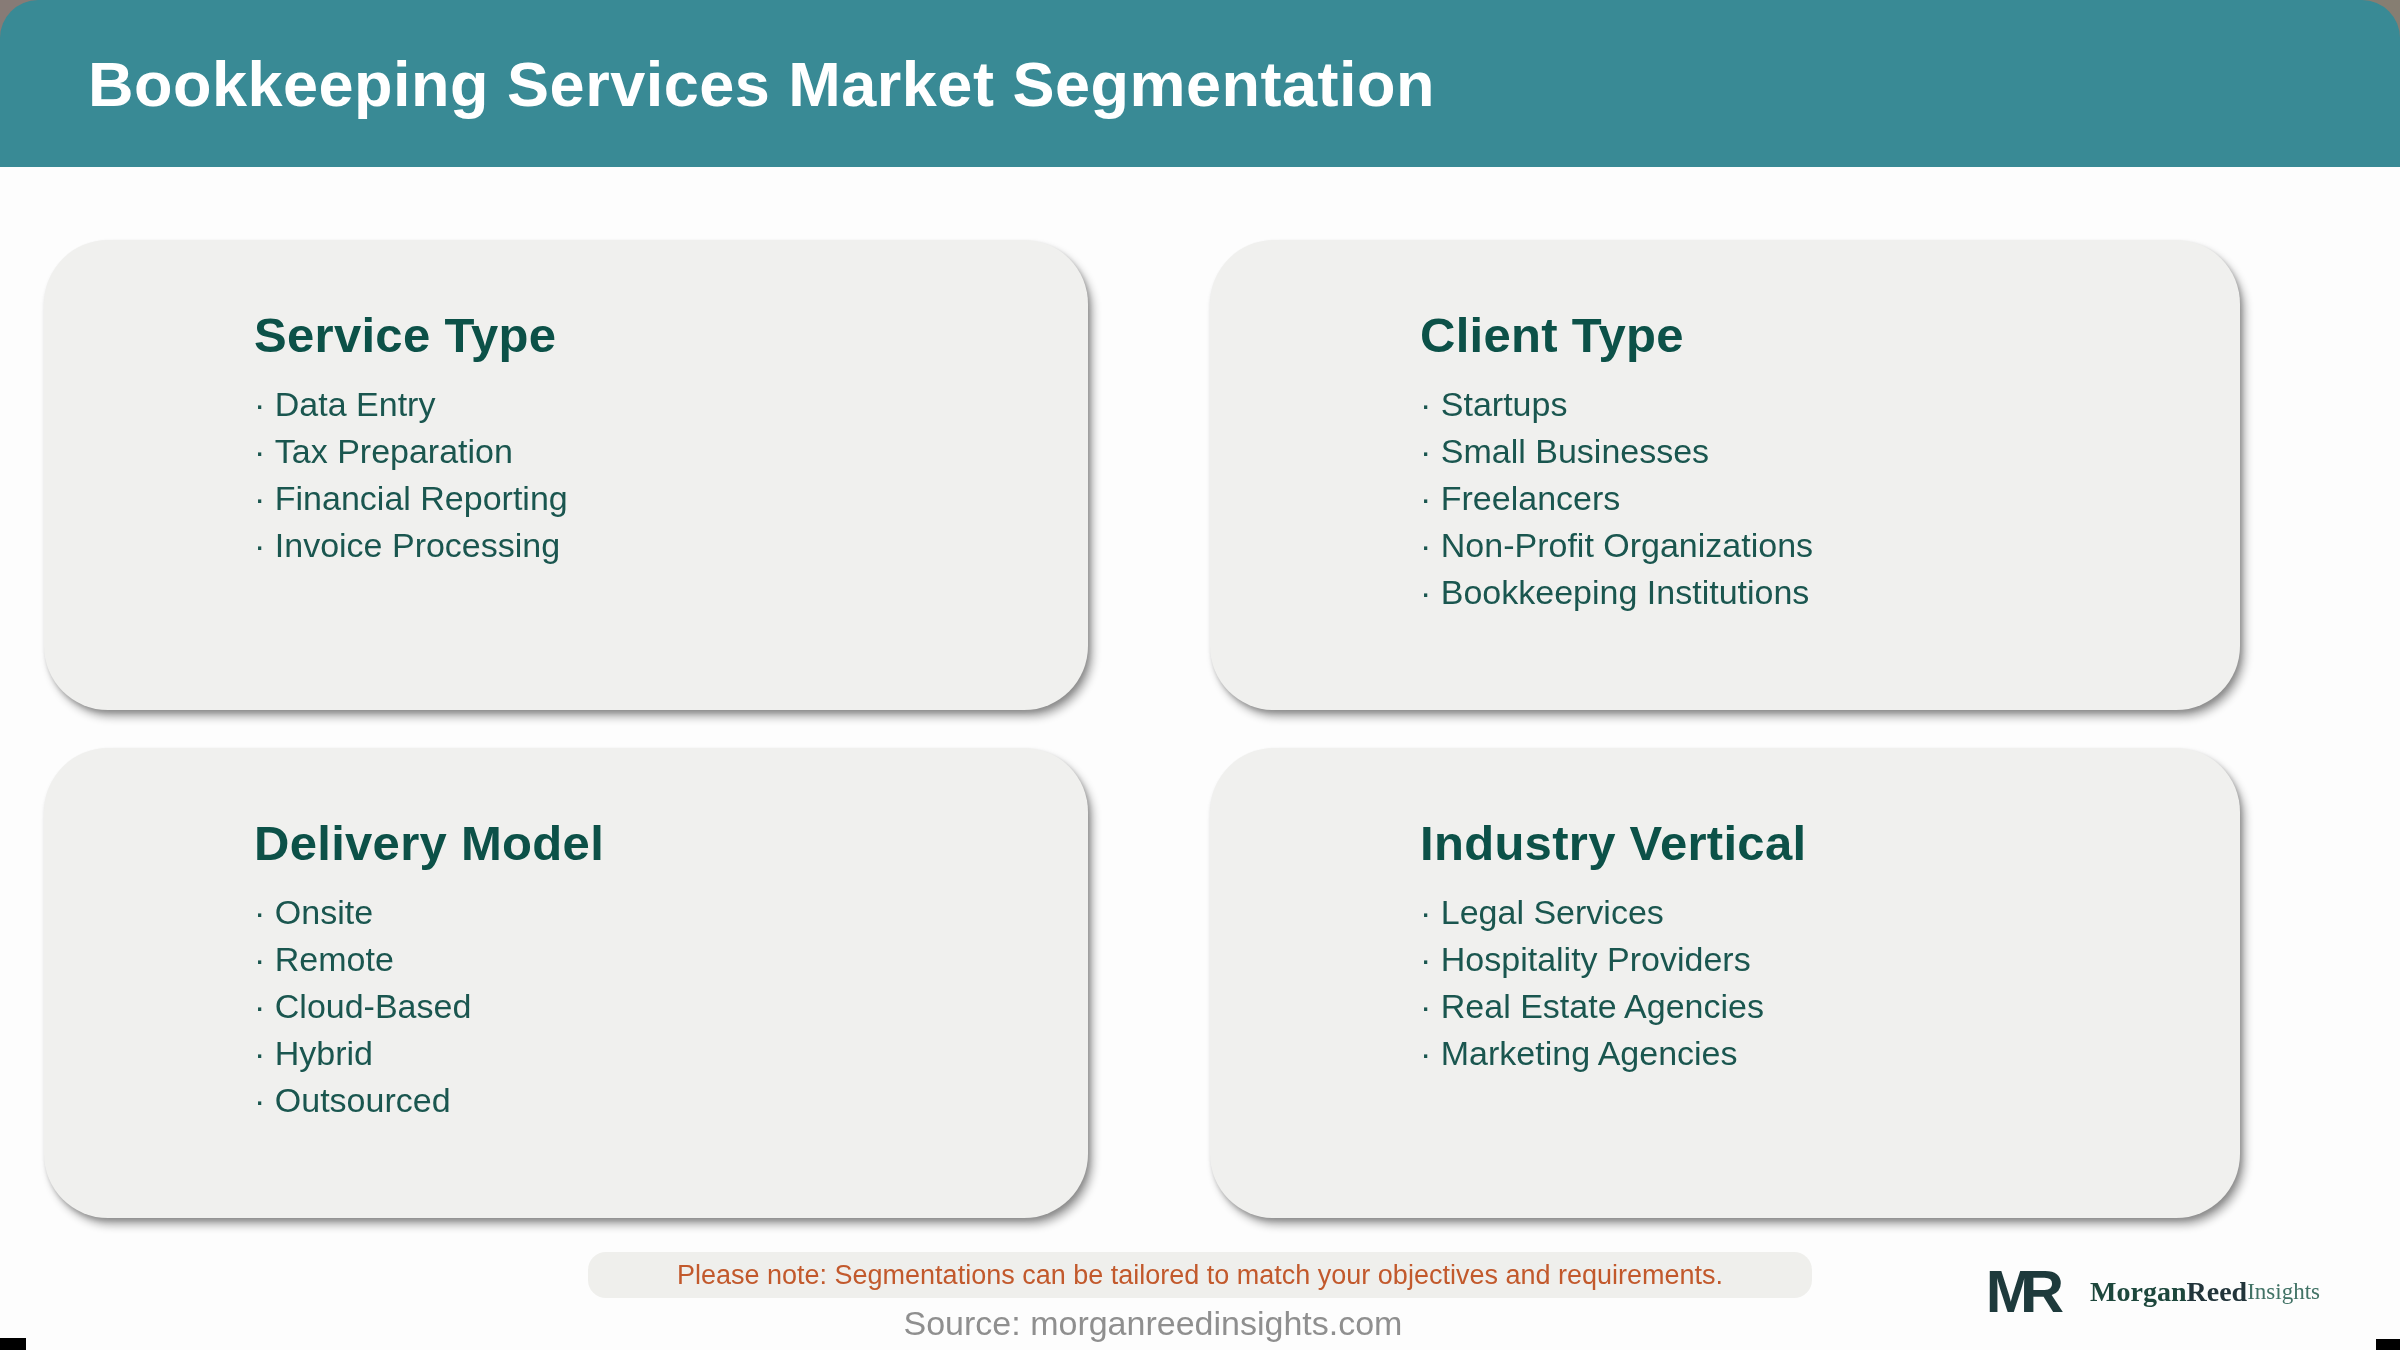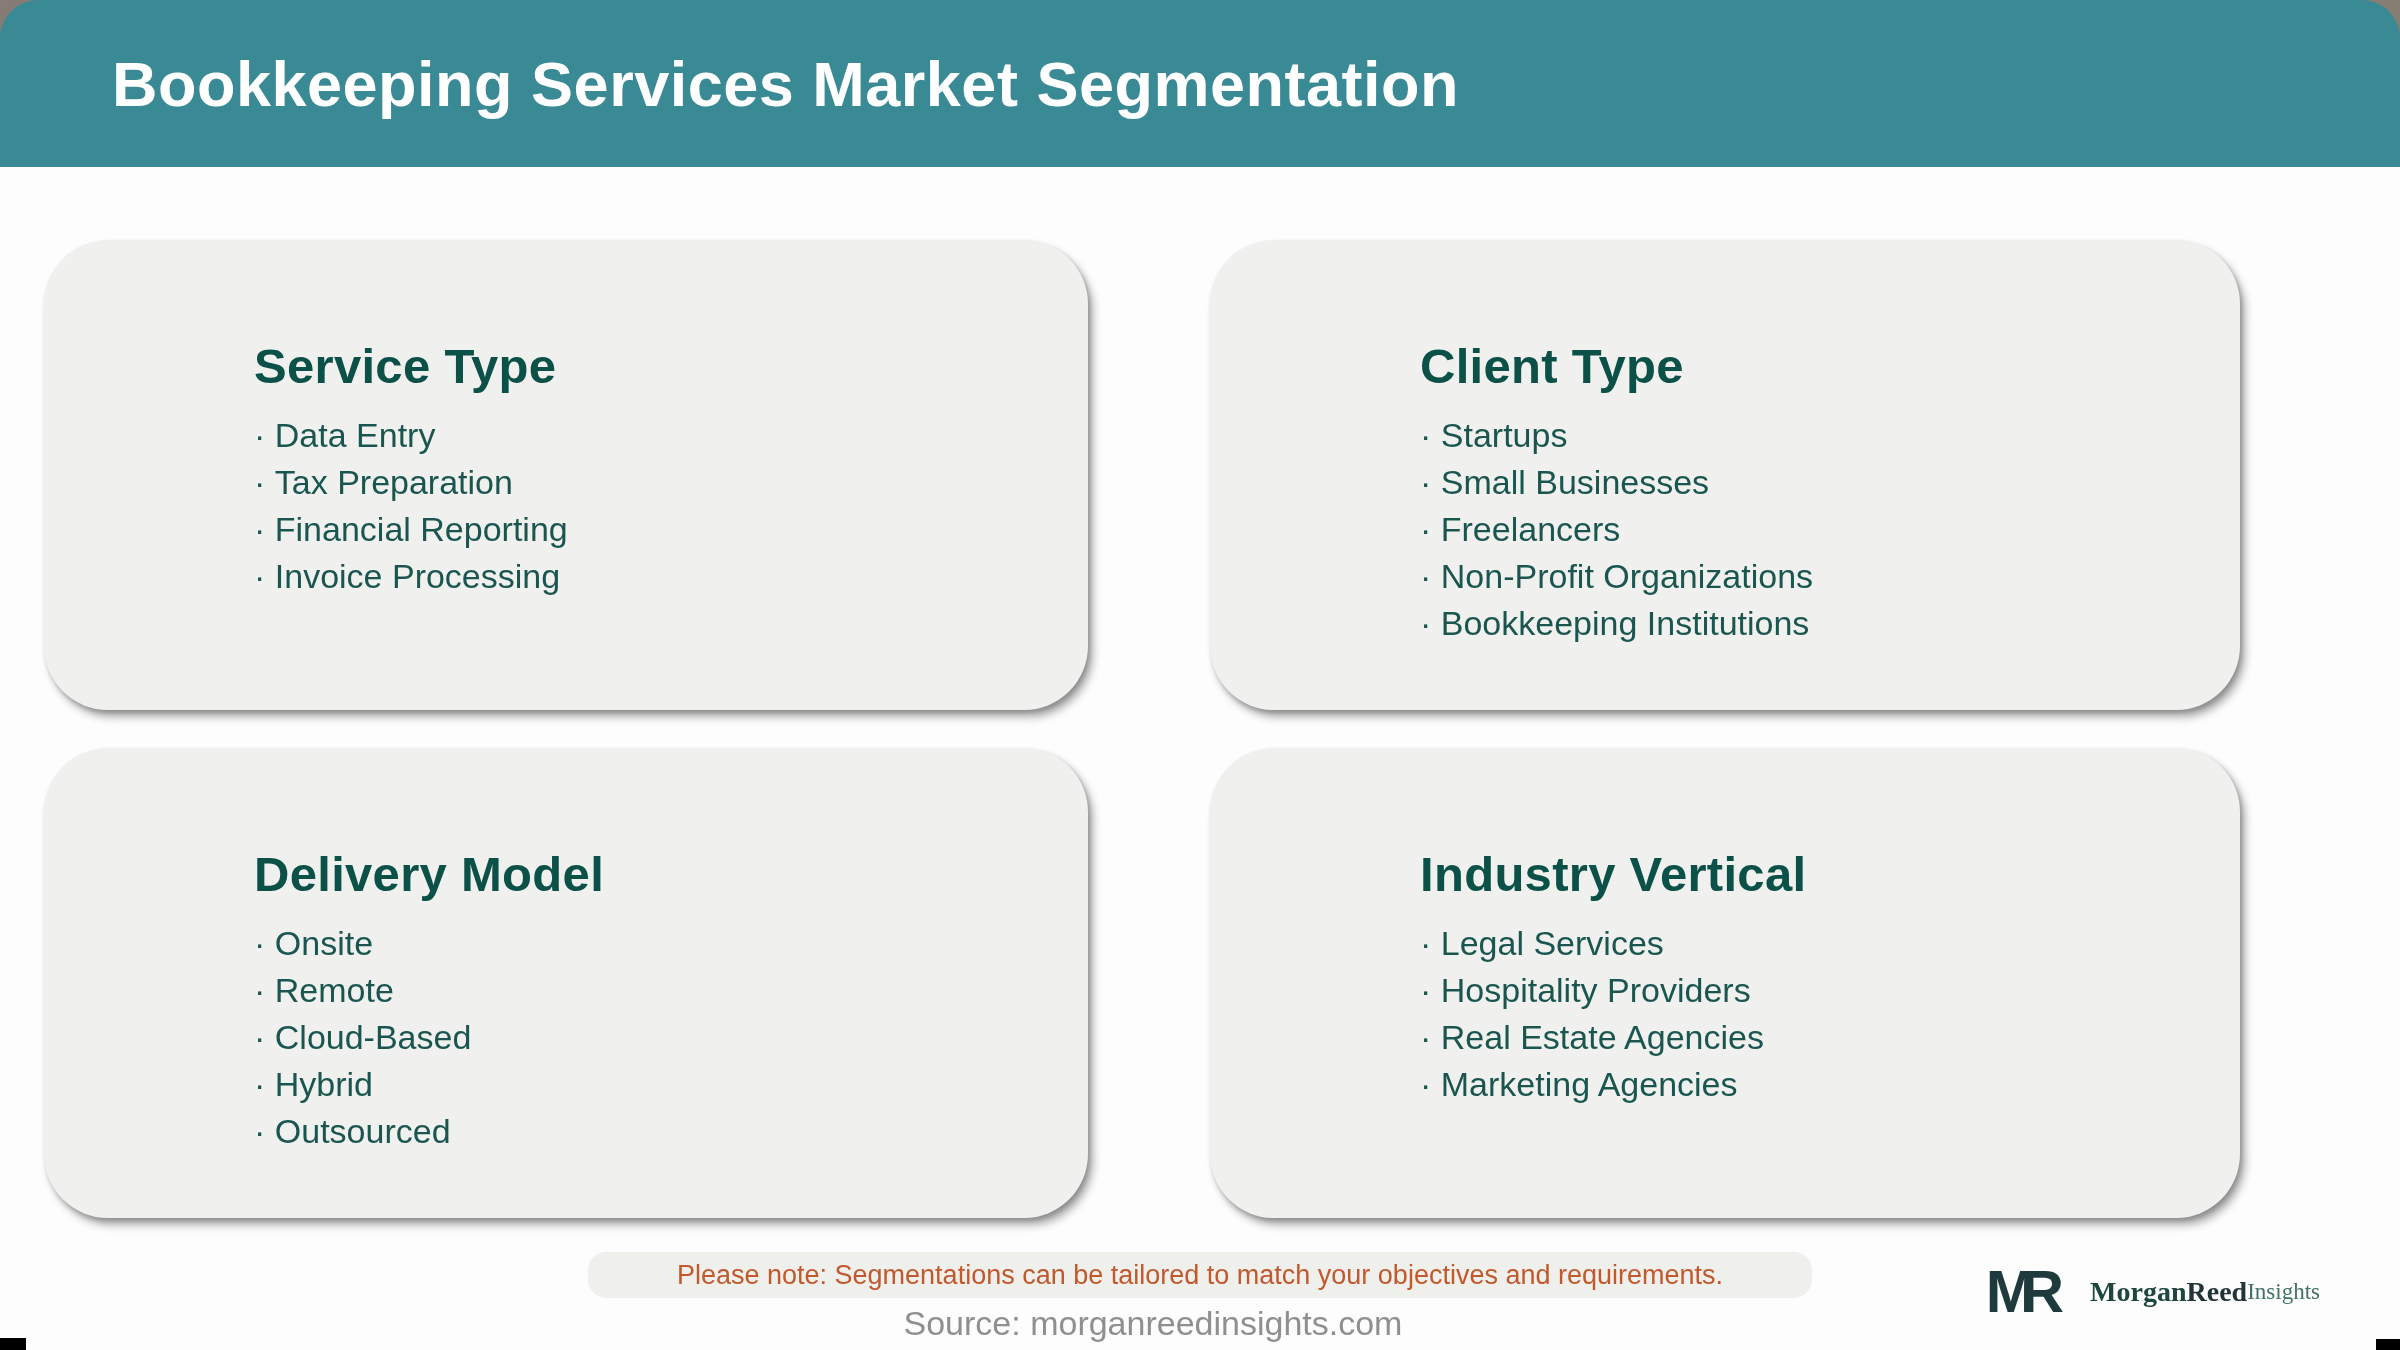--- a/index.html
+++ b/index.html
@@ -21,39 +21,39 @@
 
   .page-header {
     position: absolute; top: 0; left: 0; width: 2400px; height: 167px;
     background: #398a95;
     border-radius: 38px 38px 0 0;
     display: flex; align-items: center;
     z-index: 1;
   }
   .page-title {
     color: #ffffff; font-size: 63px; font-weight: bold;
-    letter-spacing: 0.5px; padding-left: 112px;
+    letter-spacing: 0.5px; padding-left: 88px;
   }
 
   .seg-card {
     position: absolute;
     background: #f0f0ee;
     border-radius: 64px;
     box-shadow: 5px 7px 9px rgba(0,0,0,0.32), 2px 3px 4px rgba(0,0,0,0.18);
     padding: 66px 60px 0 210px;
     z-index: 1;
   }
   .card-1 { left: 44px;   top: 240px; width: 1044px; height: 470px; }
   .card-2 { left: 1210px; top: 240px; width: 1030px; height: 470px; }
   .card-3 { left: 44px;   top: 748px; width: 1044px; height: 470px; }
   .card-4 { left: 1210px; top: 748px; width: 1030px; height: 470px; }
 
   .card-title {
     font-size: 49px; font-weight: bold; color: #0c5148;
-    line-height: 1.2; letter-spacing: 0.3px; margin-top: 31px;
+    line-height: 1.2; letter-spacing: 0.3px;
   }
   .card-list {
     list-style: none; margin-top: 16px;
   }
   .card-list li {
     font-size: 34px; line-height: 47px; color: #1a564f;
     font-weight: normal;
   }
   .card-list li::before {
     content: "\00B7\00A0"; 

